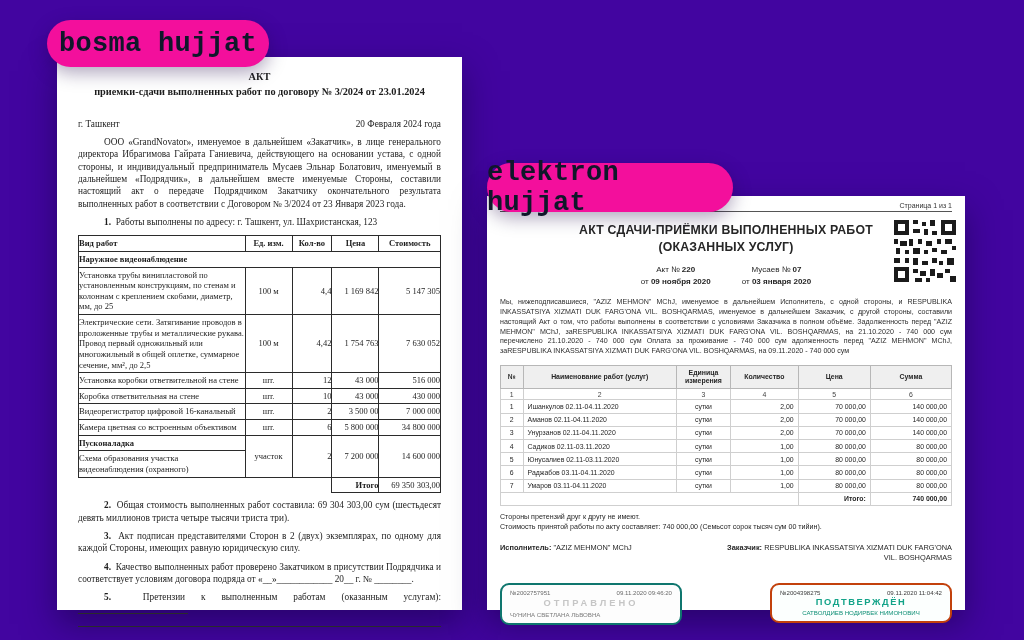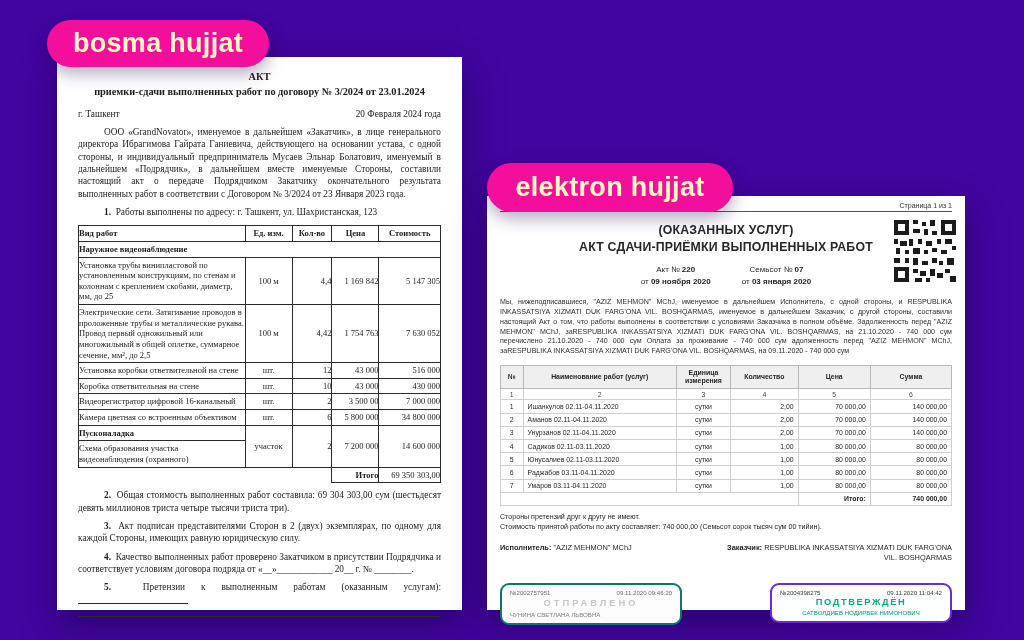--- a/index.html
+++ b/index.html
@@ -3,33 +3,33 @@
 <meta charset="utf-8">
 <style>
   html,body{margin:0;padding:0}
   body{
     width:1024px;height:640px;overflow:hidden;position:relative;
     background:radial-gradient(130% 95% at 55% 0%, #2c0a6e 0%, #38068а 0%, #380689 35%, #4606a3 70%, #4402a0 100%);
     background-color:#4205a0;
     font-family:"Liberation Sans", sans-serif;
   }
   .badge{
-    position:absolute;background:#f30f9c;color:#fef9c3;font-weight:800;
+    position:absolute;background:#f30f9c;color:#0f172a;font-weight:800;
     border-radius:28px;display:flex;align-items:center;justify-content:center;
-    font-family:Liberation Sans, sans-serif;letter-spacing:.3px;z-index:5;
+    font-family:Liberation Mono, monospace;letter-spacing:.3px;z-index:5;
     box-shadow:0 6px 18px rgba(30,0,70,.35);
   }
   .badge-left{left:47px;top:20px;width:222px;height:47px;font-size:27px}
   .badge-right{left:487px;top:163px;width:246px;height:49px;font-size:27px}
   .page{position:absolute;background:#fff;box-sizing:border-box;box-shadow:0 14px 32px rgba(15,0,55,.5)}
   
   .page-left{left:57px;top:57px;width:405px;height:553px;padding:13px 21px 10px;
     font-family:"Liberation Serif", serif;color:#1d1d1d}
   .l-title{text-align:center;font-weight:bold;font-size:10.3px;line-height:1.45}
-  .l-meta{display:flex;justify-content:space-between;font-size:9.3px;margin-top:9px}
+  .l-meta{display:flex;justify-content:space-between;font-size:9.3px;margin-top:19px}
   .l-par{font-size:9.3px;line-height:1.33;text-align:justify;text-indent:26px;margin-top:7px}
   .l-item{font-size:9.3px;line-height:1.33;text-align:justify;margin-top:6px}
   .l-item .ind{display:inline-block;width:26px}
   table.l-table{width:100%;border-collapse:collapse;margin-top:7px;font-size:8.5px;line-height:1.25}
   .l-table th,.l-table td{border:1px solid #2b2b2b;padding:2px 0;vertical-align:middle}
   .l-table th{font-weight:bold;text-align:center}
   .l-table td.c{text-align:center}
   .l-table td.r{text-align:right}
   .l-table td.nb{border:none}
   .l-table .section{font-weight:bold}
@@ -51,21 +51,21 @@
   .r-table td.r{text-align:right}
   .r-table tr.idx td{text-align:center;color:#444;padding:1.5px 2px}
   .r-notes{font-size:7.1px;line-height:1.45;margin-top:6px}
   .r-parties{display:flex;justify-content:space-between;font-size:7.4px;margin-top:10px;line-height:1.4}
   .r-parties .right{text-align:right;max-width:235px}
   .stamps{display:flex;justify-content:space-between;margin-top:20px;align-items:flex-start}
   .stamp{width:182px;border-radius:9px;padding:4px 8px 5px;box-sizing:border-box;font-size:6.1px}
   .stamp .row1{display:flex;justify-content:space-between;white-space:nowrap}
   .stamp-grey{border:2px solid #0f766e;color:#6a6a6a;background:#fdfdfd}
   .stamp-grey .status{color:#c6c6c6;font-weight:bold;letter-spacing:3px;text-align:center;font-size:9.3px;margin:2px 0 3px}
-  .stamp-green{border:2px solid #6d28d9;color:#3b3b3b;background:#fcfffe}
+  .stamp-green{border:2px solid #c2410c;color:#3b3b3b;background:#fcfffe}
   .stamp-green .status{color:#12a388;font-weight:bold;letter-spacing:1.6px;text-align:center;font-size:9.3px;margin:1px 0 2px}
   .stamp-green .name{color:#0e8f75;text-align:center}
   .stamp-grey .name{color:#7c7c7c}
 </style>
 </head>
 <body>
 
 <div class="badge badge-left">bosma hujjat</div>
 <div class="badge badge-right">elektron hujjat</div>
 
@@ -177,31 +177,31 @@
     <span class="fill-line" style="width:110px"></span>
   </div>
   <div class="l-rule"></div>
 
 </div>
 
 <div class="page page-right">
   <div class="r-pageinfo">Страница 1 из 1</div>
 
   <div class="r-head">
+    <div class="r-title">АКТ СДАЧИ-ПРИЁМКИ ВЫПОЛНЕННЫХ РАБОТ</div>
     <div class="r-title">(ОКАЗАННЫХ УСЛУГ)</div>
-    <div class="r-title">АКТ СДАЧИ-ПРИЁМКИ ВЫПОЛНЕННЫХ РАБОТ</div>
     <div class="r-sub">
       <div>
         <span>Акт №</span>
         <span class="b">220</span><br>
         <span>от</span>
         <span class="b">09 ноября 2020</span>
       </div>
       <div>
-        <span>Семьсот №</span>
+        <span>Мусаев №</span>
         <span class="b">07</span><br>
         <span>от</span>
         <span class="b">03 января 2020</span>
       </div>
     </div>
     <svg class="qr" viewBox="0 0 29 29" shape-rendering="crispEdges">
       <rect width="29" height="29" fill="#fff"></rect>
       <g fill="#1b1b1b">
         <rect x="0" y="0" width="7" height="7"></rect>
           <rect x="22" y="0" width="7" height="7"></rect>

